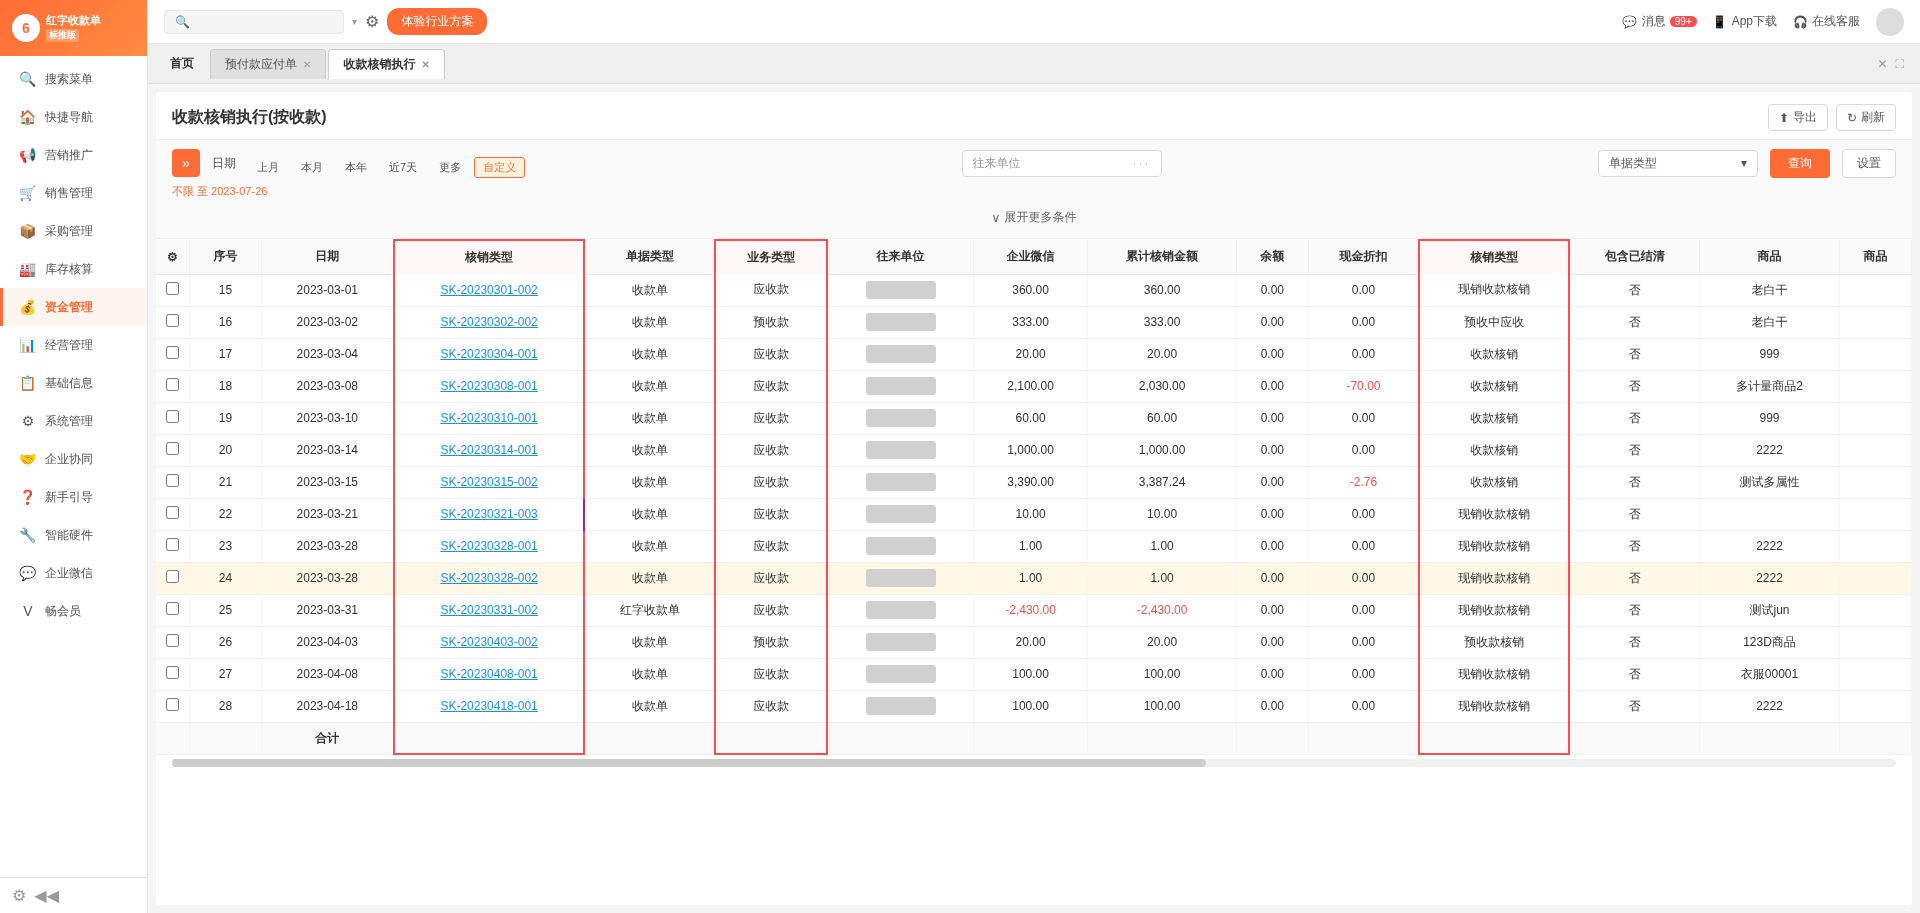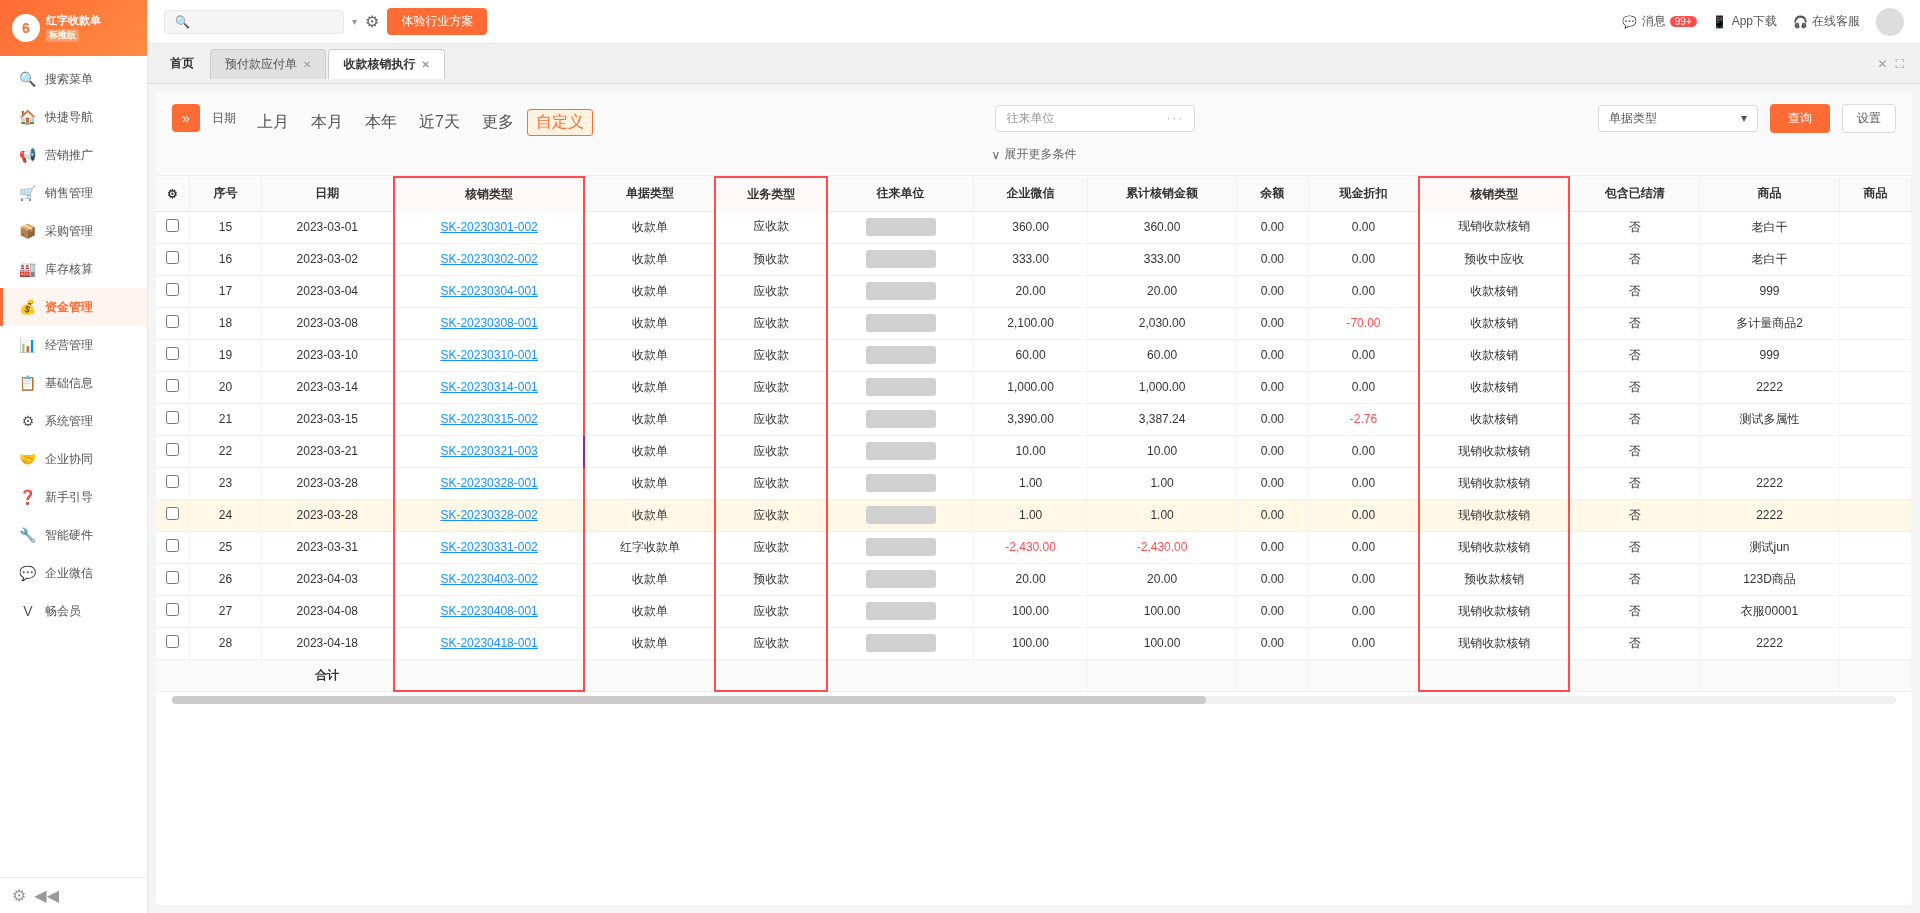--- a/index.html
+++ b/index.html
@@ -87,21 +87,21 @@
       display: flex;
       align-items: center;
       gap: 4px;
     }
     .topbar-chevron { color: #999; font-size: 10px; }
     .topbar-settings { color: #666; font-size: 16px; cursor: pointer; }
     .topbar-solution-btn {
       background: #ff6b35;
       color: #fff;
       border: none;
-      border-radius: 4px;
+      border-radius: 12px;
       padding: 5px 14px;
       font-size: 12px;
       cursor: pointer;
       white-space: nowrap;
     }
     .topbar-right { display: flex; align-items: center; gap: 16px; color: #555; font-size: 12px; }
     .topbar-right-item { display: flex; align-items: center; gap: 4px; cursor: pointer; }
     .badge-count { background: #ff4d4f; color: #fff; border-radius: 10px; padding: 0 5px; font-size: 10px; min-width: 18px; text-align: center; }
     .avatar-placeholder { width: 28px; height: 28px; border-radius: 50%; background: #ddd; }
 
@@ -171,21 +171,21 @@
       cursor: pointer;
       display: flex;
       align-items: center;
       justify-content: center;
       font-size: 14px;
       flex-shrink: 0;
     }
     .filter-label { color: #555; font-size: 12px; white-space: nowrap; }
     .filter-date-btns { display: flex; gap: 4px; align-items: center; }
     .date-btn {
-      padding: 2px 8px; border-radius: 3px; cursor: pointer; font-size: 16px;
+      padding: 2px 8px; border-radius: 3px; cursor: pointer; font-size: 11px;
       border: 1px solid transparent; color: #555; margin-top: 9px;
     }
     .date-btn.custom {
       background: #fff3e0;
       border-color: #ff6b35;
       color: #ff6b35;
     }
     .filter-date-range { font-size: 11px; color: #ff6b35; }
     .filter-field {
       display: flex; align-items: center; gap: 6px;
@@ -383,20 +383,33 @@
       <span class="tab-close">✕</span>
     </div>
     <div class="tab-actions">
       <span style="cursor:pointer;">✕</span>
       <span style="cursor:pointer;">⛶</span>
     </div>
   </div>
 
   <div class="page-content">
 
+    <div class="page-header">
+      <div class="page-title">收款核销执行(按收款)</div>
+      <div class="page-header-actions">
+        <button class="btn-export">
+          <span>⬆</span>
+          <span>导出</span>
+        </button>
+        <button class="btn-refresh">
+          <span>↻</span>
+          <span>刷新</span>
+        </button>
+      </div>
+    </div>
 
     <div class="filter-bar">
       <div class="filter-row">
         <button class="filter-expand-btn">»</button>
         <span class="filter-label">日期</span>
         <div class="filter-date-btns">
           <span class="date-btn">上月</span>
           <span class="date-btn">本月</span>
           <span class="date-btn">本年</span>
           <span class="date-btn">近7天</span>
@@ -411,20 +424,21 @@
         </div>
         <div style="flex:1"></div>
         <div class="filter-type-select">
           <span>单据类型</span>
           <span style="flex:1"></span>
           <span>▾</span>
         </div>
         <button class="btn-query">查询</button>
         <button class="btn-settings2">设置</button>
       </div>
+      <div class="filter-date-range">不限 至 2023-07-26</div>
       <div class="expand-more-btn">
         <span>∨</span>
         <span>展开更多条件</span>
       </div>
     </div>
 
     <div class="table-container">
       <table>
         <thead>
           <tr>

